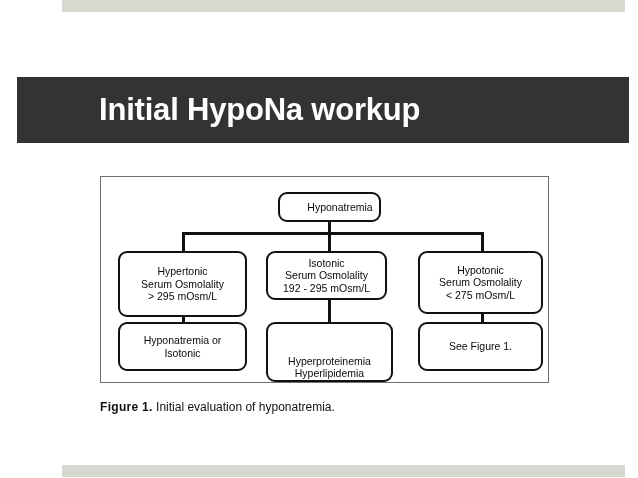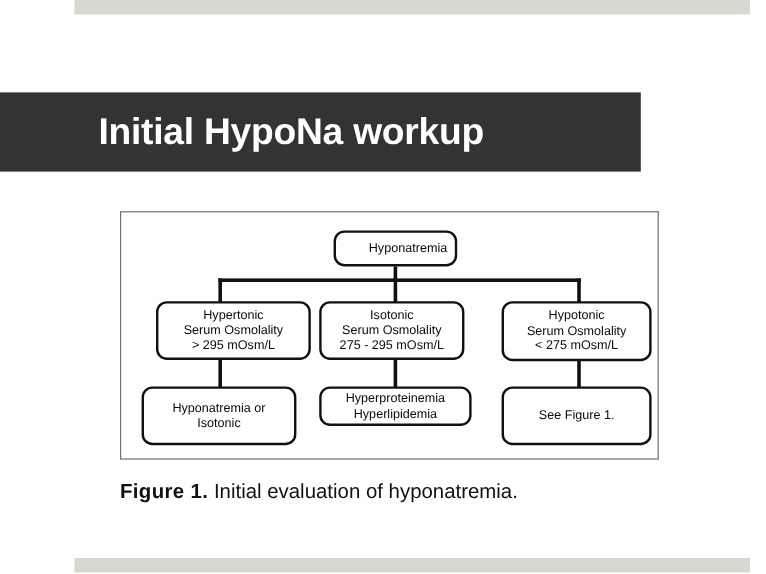--- a/index.html
+++ b/index.html
@@ -25,23 +25,23 @@
     left: 62px;
     width: 563px;
     background: #d6d9cf;
   }
   #accent-top    { top: 0px;   height: 12px; }
   #accent-bottom { top: 465px; height: 12px; }
 
   
   #title-banner {
     position: absolute;
-    left: 0px;
+    left: 17px;
     top: 77px;
-    width: 534px;
+    width: 612px;
     height: 66px;
     background: #333333;
   }
   #slide-title {
     position: absolute;
     left: 82px;
     top: 0px;
     height: 66px;
     line-height: 66px;
     color: #ffffff;
@@ -98,21 +98,21 @@
     z-index: 1;
   }
 
   
   #figure-caption {
     position: absolute;
     left: 100px;
     top: 400px;
     width: 450px;
     font-family: "Liberation Sans", sans-serif;
-    font-size: 17px;
+    font-size: 12px;
     color: #111111;
     white-space: nowrap;
   }
   #caption-label {
     font-weight: bold;
     letter-spacing: 0.3px;
   }
   #caption-text { font-weight: normal; }
 </style>
 </head>
@@ -136,43 +136,43 @@
       <div class="conn" style="left:227px; top:45px; width:3px; height:13px;"></div>
 
       <div class="conn" style="left:81px; top:55px; width:302px; height:3px;"></div>
 
       <div class="conn" style="left:81px; top:55px; width:3px; height:20px;"></div>
 
       <div class="conn" style="left:227px; top:55px; width:3px; height:20px;"></div>
 
       <div class="conn" style="left:380px; top:55px; width:3px; height:20px;"></div>
 
-      <div class="node" style="left:17px; top:74px; width:129px; height:49px;margin-left:12px;">
+      <div class="node" style="left:17px; top:74px; width:129px; height:66px;">
         <span>Hypertonic</span>
         <span>Serum Osmolality</span>
         <span>&gt; 295 mOsm/L</span>
       </div>
       <div class="conn" style="left:81px; top:121px; width:3px; height:27px;"></div>
       <div class="node" style="left:17px; top:145px; width:129px; height:49px;">
         <span>Hyponatremia or</span>
         <span>Isotonic</span>
       </div>
 
       <div class="node" style="left:165px; top:74px; width:121px; height:49px;">
         <span>Isotonic</span>
         <span>Serum Osmolality</span>
-        <span>275 - 295 mOsm/L</span>
+        <span>192 - 295 mOsm/L</span>
       </div>
       <div class="conn" style="left:227px; top:121px; width:3px; height:27px;"></div>
-      <div class="node" style="left:165px; top:145px; width:127px; height:33px;">
+      <div class="node" style="left:165px; top:145px; width:127px; height:60px;justify-content:flex-end;">
         <span>Hyperproteinemia</span>
         <span>Hyperlipidemia</span>
       </div>
 
-      <div class="node" style="left:317px; top:74px; width:125px; height:50px;">
+      <div class="node" style="left:317px; top:74px; width:125px; height:63px;">
         <span>Hypotonic</span>
         <span>Serum Osmolality</span>
         <span>&lt; 275 mOsm/L</span>
       </div>
       <div class="conn" style="left:380px; top:121px; width:3px; height:27px;"></div>
       <div class="node" style="left:317px; top:145px; width:125px; height:49px;">
         <span>See Figure 1.</span>
       </div>
 
     </div>

